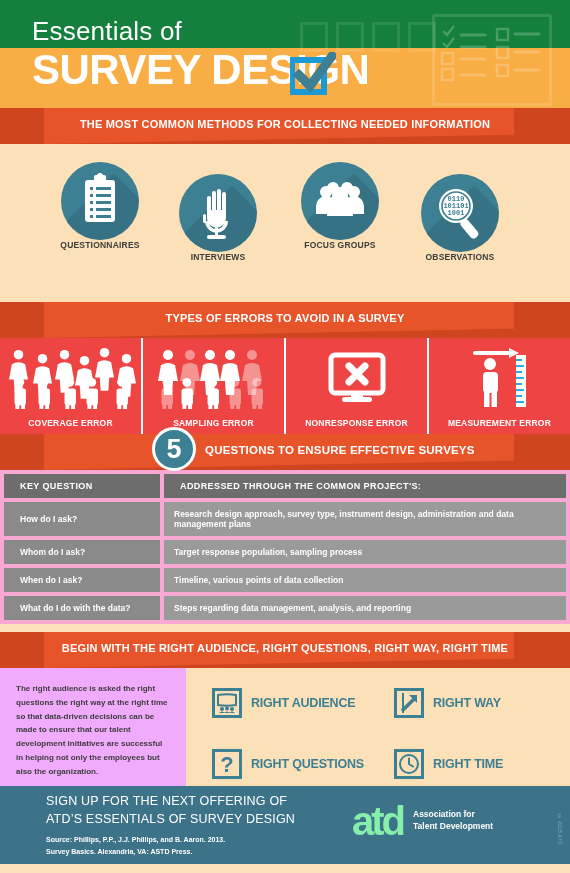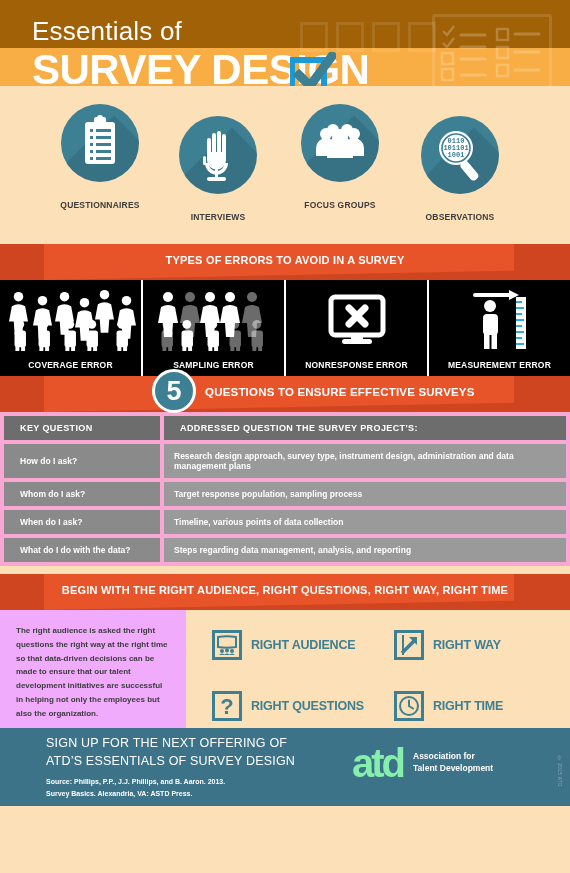--- a/index.html
+++ b/index.html
@@ -5,21 +5,21 @@
   * { box-sizing: border-box; margin: 0; padding: 0; }
   html, body {
     width: 570px; height: 873px;
     font-family: "Liberation Sans", sans-serif;
     background: #fbe0b8;
     overflow: hidden;
   }
   .page { position: relative; width: 570px; height: 873px; background: #fbe0b8; }
 
   
-  .header { position: relative; height: 86px; background: #a16207; overflow: hidden; }
+  .header { position: relative; height: 108px; background: #15803d; overflow: hidden; }
   .header .band-lower { position: absolute; left:0; right:0; top: 48px; bottom: 0; background:#f9ae45; }
   .header .deco-doc {
     position:absolute; right: 18px; top: 14px; width: 120px; height: 92px;
     border: 3px solid rgba(255,255,255,0.13); border-radius: 3px;
   }
   .header .deco-sq {
     position:absolute; top: 22px; height: 30px; width: 28px;
     border: 3px solid rgba(255,255,255,0.10);
   }
   .header .hdr-text { position: absolute; left: 32px; top: 18px; z-index: 5; }
@@ -55,24 +55,24 @@
   .method { position:absolute; width: 96px; text-align:center; }
   .m-circle {
     width: 78px; height: 78px; border-radius: 50%;
     background:#3d7f93; margin: 0 auto; position: relative; overflow:hidden;
   }
   .m-circle .shadow {
     position:absolute; right:-10px; bottom:-18px; width: 70px; height: 70px;
     background: rgba(0,0,0,0.10); transform: rotate(45deg);
   }
   .m-circle svg { position:relative; z-index:2; }
-  .m-label { margin-top: 18px; font-size: 8.5px; font-weight:bold; color:#3c3c3c; letter-spacing:0.2px; }
-
-  
-  .errors { background:#000000; height: 96px; display:flex; position:relative;justify-content:space-between; }
+  .m-label { margin-top: 0; font-size: 8.5px; font-weight:bold; color:#3c3c3c; letter-spacing:0.2px; }
+
+  
+  .errors { background:#ef4444; height: 96px; display:flex; position:relative;justify-content:space-between; }
   .err-col {
     flex:1; position:relative; display:flex; flex-direction:column;
     align-items:center; justify-content:flex-end; padding-bottom: 6px;
     border-right: 2px solid #fff;
   }
   .err-col:last-child { border-right: none; }
   .err-icon { flex:1; display:flex; align-items:center; justify-content:center; }
   .err-label { font-size: 8.5px; font-weight:bold; color:#fff; letter-spacing:0.2px; }
 
   
@@ -167,20 +167,25 @@
       <div class="title-small">Essentials of</div>
       <div class="title-big">SURVEY DESIGN</div>
     </div>
 
     <svg class="check-mark" viewBox="0 0 46 46">
       <rect x="2" y="8" width="32" height="32" fill="none" stroke="#1b9ad6" stroke-width="6"></rect>
       <path d="M9 23 L20 34 L42 4" fill="none" stroke="#3d7f93" stroke-width="9" stroke-linecap="square"></path>
     </svg>
   </div>
 
+  <div class="ribbon">
+    <div class="rb-dark"></div>
+    <div class="rb-light"></div>
+    <div class="rb-label">THE MOST COMMON METHODS FOR COLLECTING NEEDED INFORMATION</div>
+  </div>
 
   <div class="methods">
 
     <div class="method" style="left:52px; top:18px;">
       <div class="m-circle">
         <div class="shadow"></div>
         <svg width="78" height="78" viewBox="0 0 78 78">
           <g fill="#fff">
             <rect x="24" y="18" width="30" height="42" rx="3"></rect>
             <rect x="33" y="13" width="12" height="7" rx="2"></rect>
@@ -435,21 +440,21 @@
     <div class="rb-dark"></div>
     <div class="rb-light"></div>
     <div class="five-badge">5</div>
     <div class="five-label">QUESTIONS TO ENSURE EFFECTIVE SURVEYS</div>
   </div>
 
   <table class="qtable">
     <tbody>
         <tr>
       <th class="th-cell" style="width:160px;">KEY QUESTION</th>
-      <th class="th-cell">ADDRESSED QUESTION THE SURVEY PROJECT'S:</th>
+      <th class="th-cell">ADDRESSED THROUGH THE COMMON PROJECT'S:</th>
     </tr>
     <tr>
       <td class="td-q">How do I ask?</td>
       <td class="td-a">Research design approach, survey type, instrument design, administration and data management plans</td>
     </tr>
     <tr>
       <td class="td-q">Whom do I ask?</td>
       <td class="td-a">Target response population, sampling process</td>
     </tr>
     <tr>

